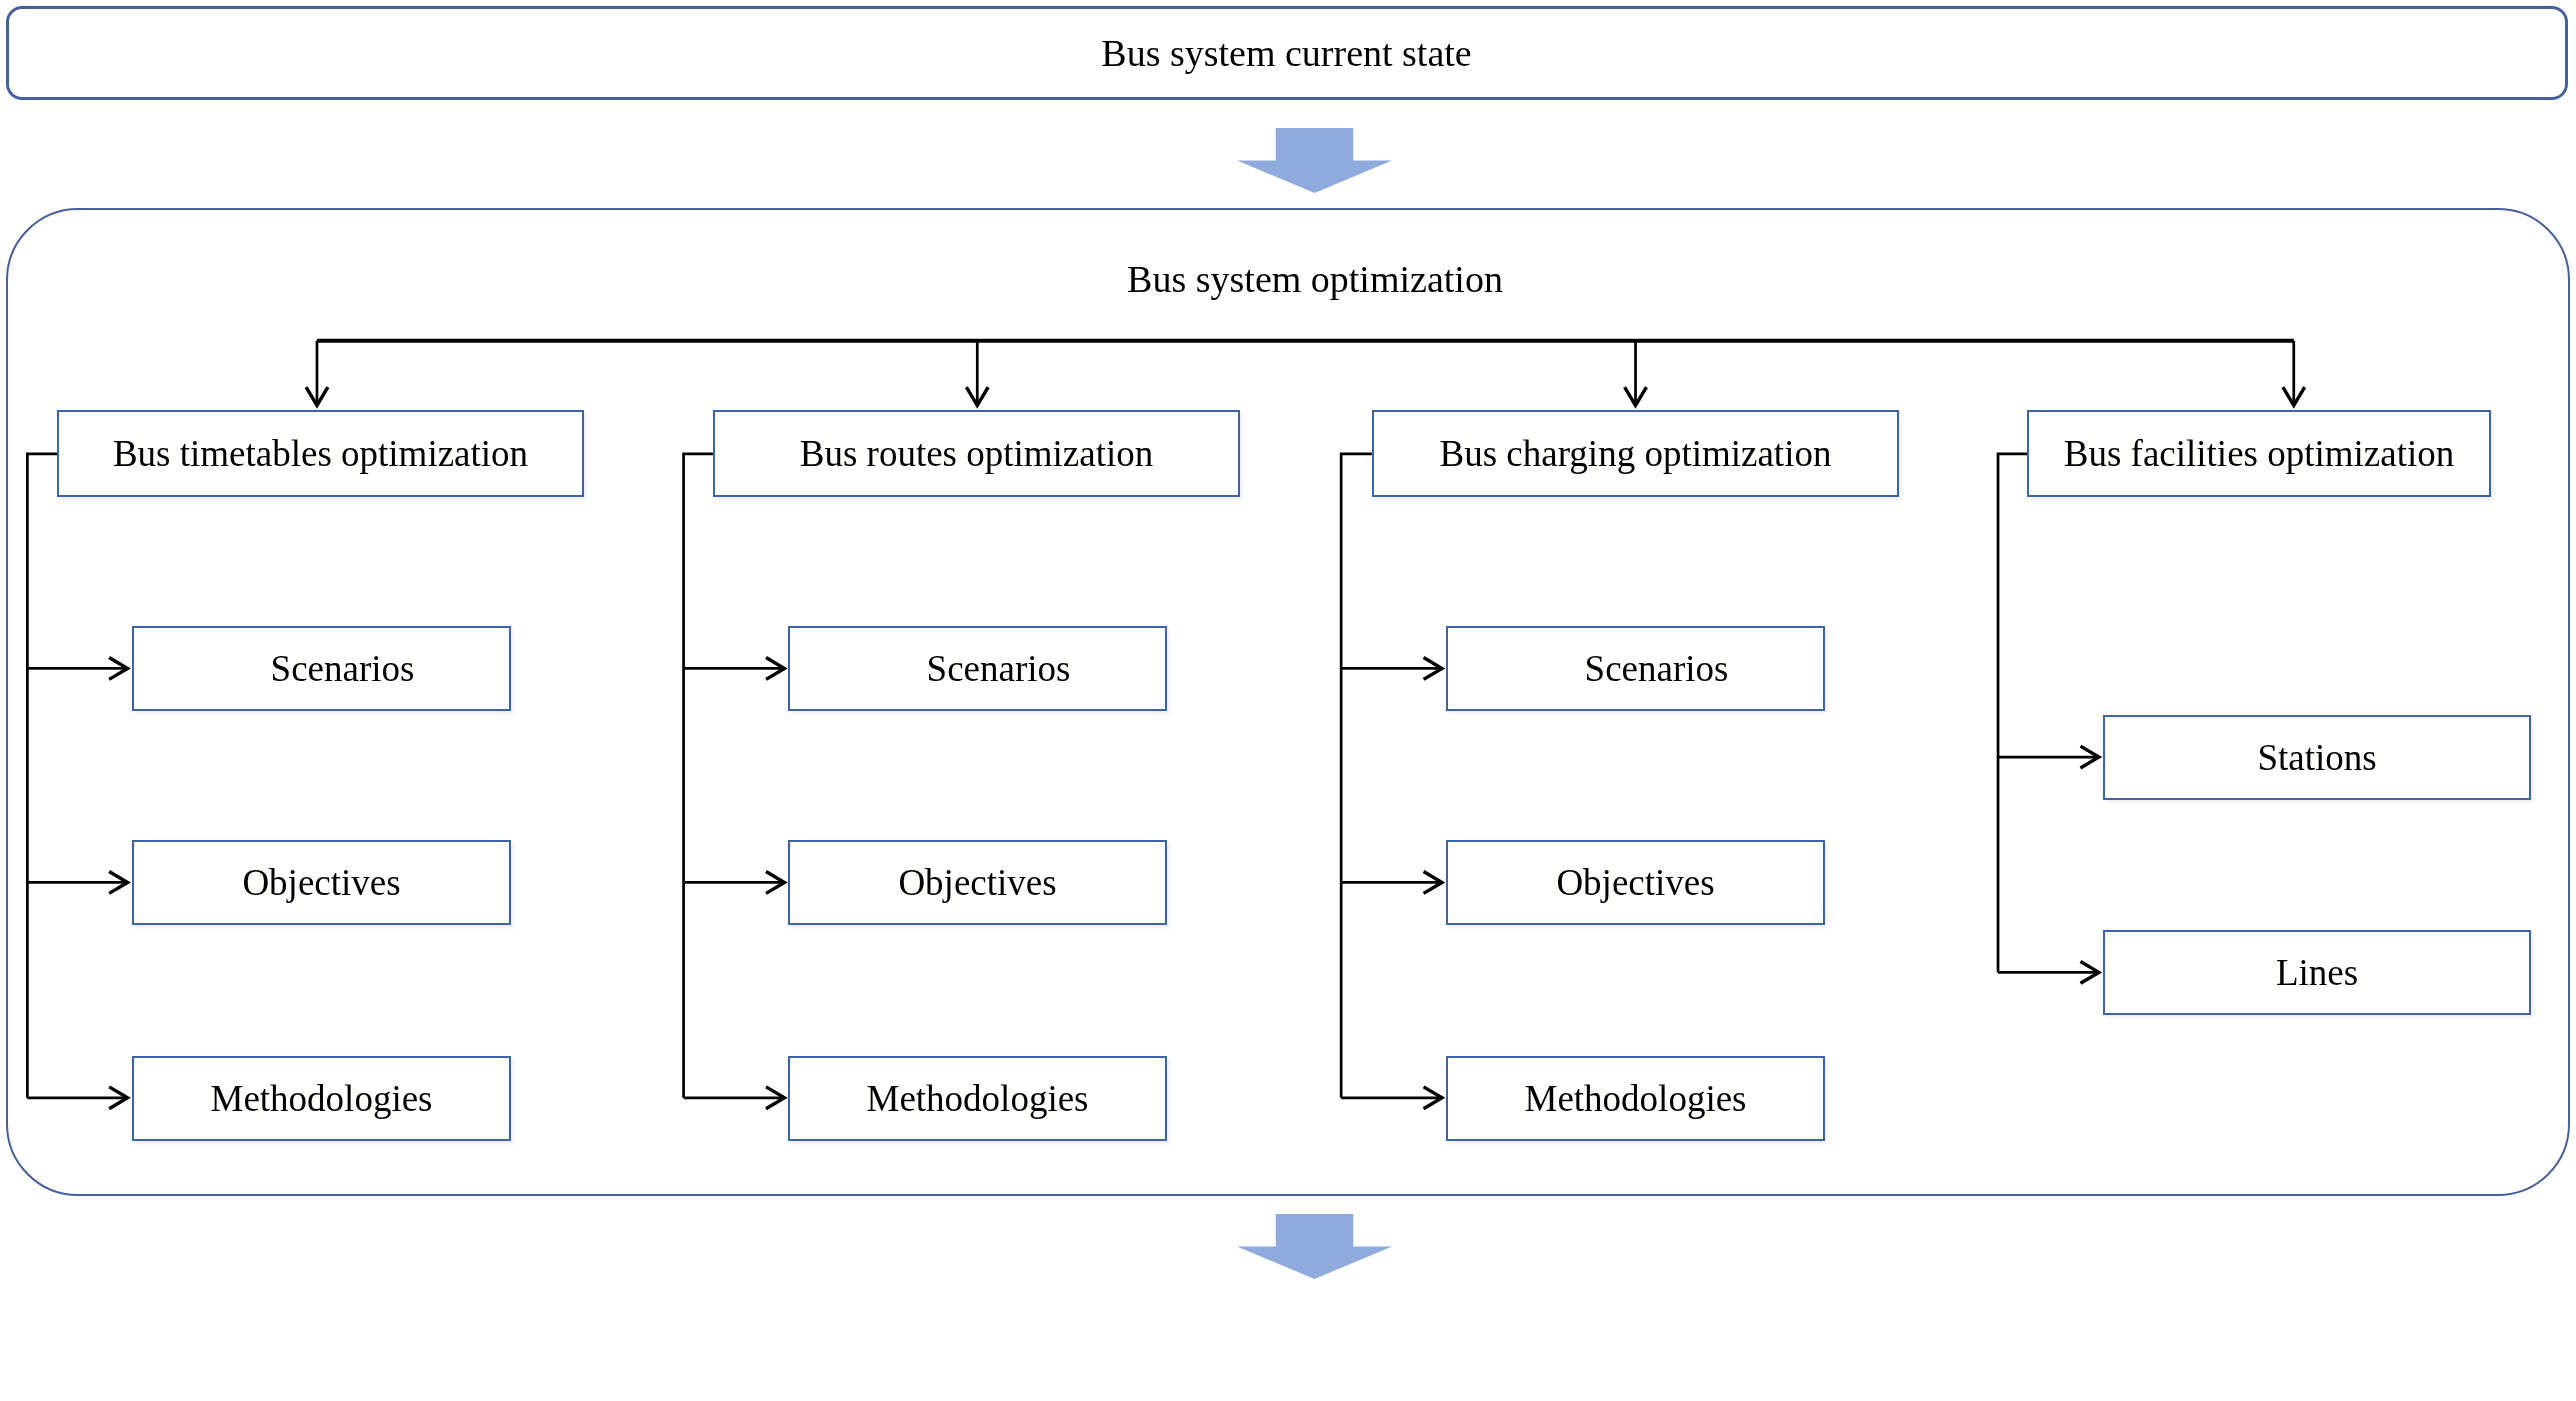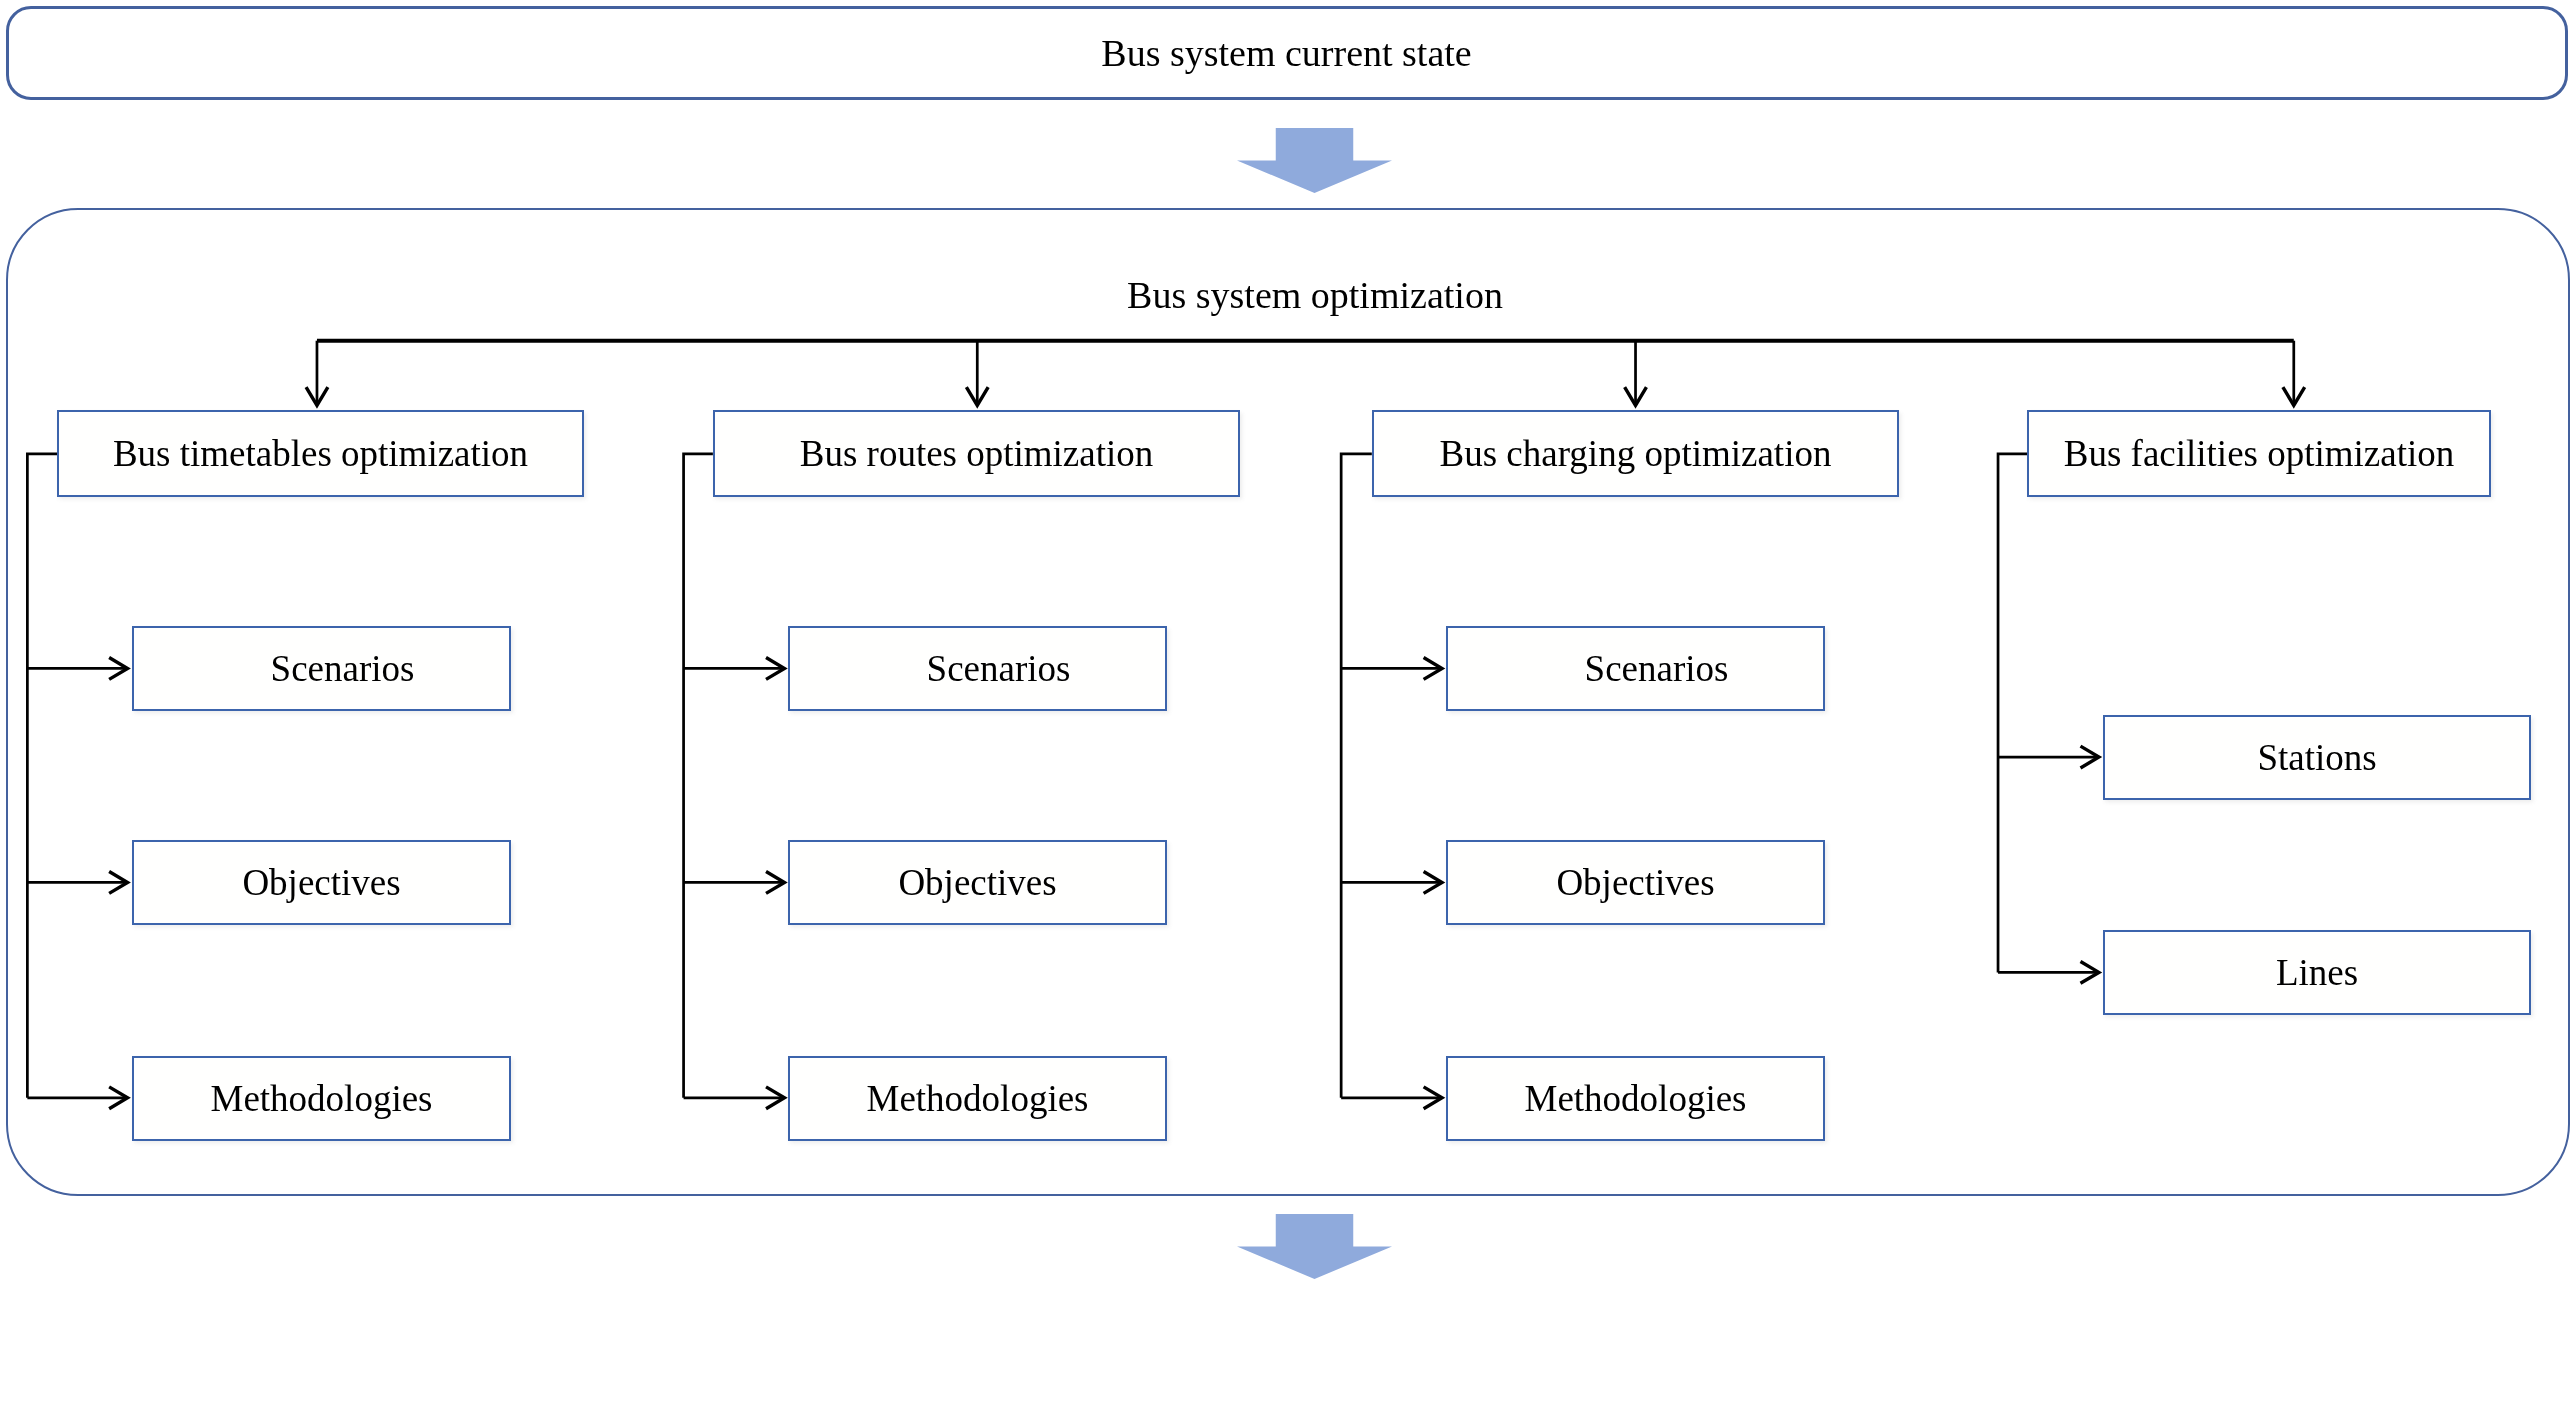--- a/index.html
+++ b/index.html
@@ -18,21 +18,21 @@
     width:2576px;height:1401px;
     background:var(--background);
     font-family:"Liberation Serif","DejaVu Serif",serif;
     color:var(--text);
     overflow:hidden;
   }
   .banner{
     position:absolute;left:5.5px;width:2562px;height:94px;
     box-sizing:border-box;
     border:3.4px solid var(--banner-border);
-    border-radius:25px;
+    border-radius:16px;
     background:#fff;
     display:flex;align-items:center;justify-content:center;
     font-size:38px;line-height:1;
   }
   #banner-top{top:6.1px;}
   #banner-bottom{top:1300px;}
   .block-arrow{
     position:absolute;width:155px;height:65px;
     background:var(--arrow-fill);
     clip-path:polygon(25% 0,75% 0,75% 50%,100% 50%,50% 100%,0 50%,25% 50%);
@@ -40,21 +40,21 @@
   #flow-arrow-1{left:1237px;top:128px;}
   #flow-arrow-2{left:1237px;top:1214px;}
   .container{
     position:absolute;left:5.5px;top:208px;width:2564px;height:988px;
     box-sizing:border-box;
     border:2.7px solid var(--container-border);
     border-radius:72px;
     background:#fff;
   }
   .container-title{
-    position:absolute;left:940px;top:276px;width:750px;
+    position:absolute;left:940px;top:260px;width:750px;
     text-align:center;font-size:38px;line-height:1;
   }
   .connectors{
     position:absolute;left:0;top:0;width:2576px;height:1401px;
     pointer-events:none;
   }
   .connector-stroke{stroke:var(--connector);fill:none;}
   .node{
     position:absolute;
     box-sizing:border-box;

